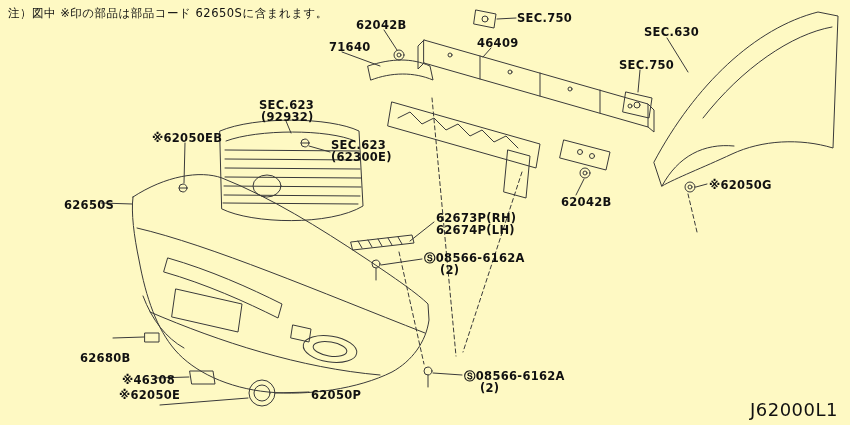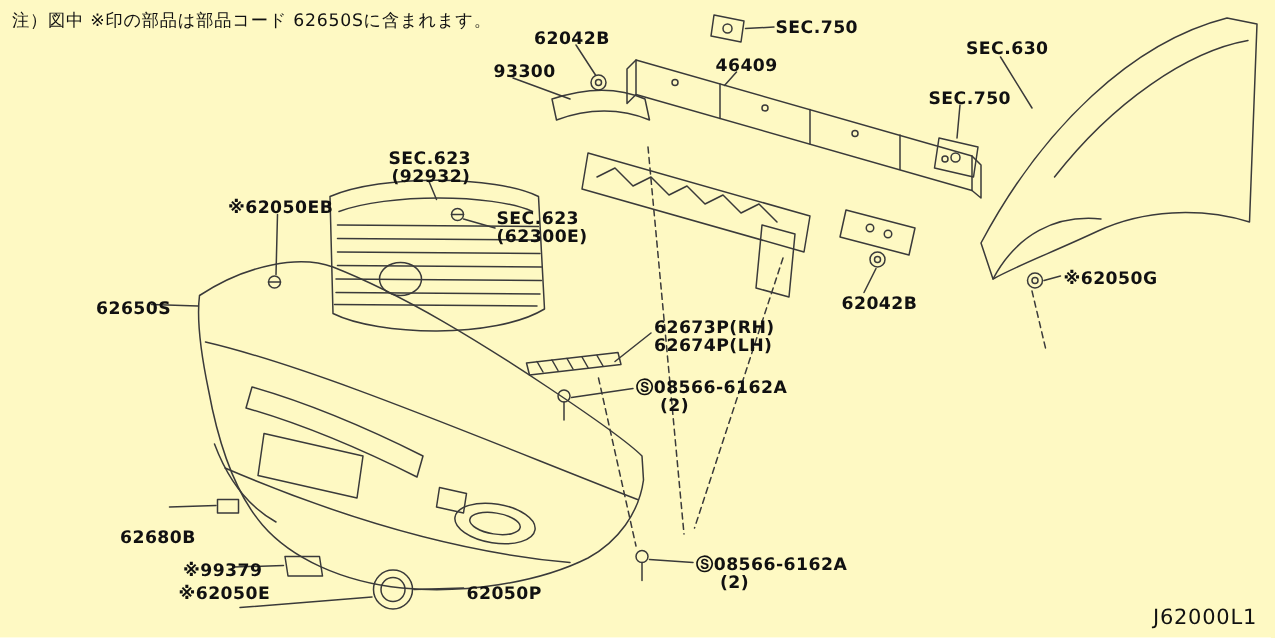--- a/index.html
+++ b/index.html
@@ -11,21 +11,21 @@
   .lbl{
     position:absolute;font-size:11.5px;line-height:12px;white-space:nowrap;
     letter-spacing:0.3px;color:#111;font-weight:bold;
   }
   .note{
     position:absolute;left:8px;top:5px;font-size:11.5px;line-height:17px;
     letter-spacing:0.5px;color:#111;
   }
   .note .indent{padding-left:18px;}
   .code{
-    position:absolute;right:12px;bottom:5px;font-size:14px;letter-spacing:0.5px;color:#111;
+    position:absolute;right:12px;bottom:5px;font-size:18px;letter-spacing:0.5px;color:#111;
   }
 </style>
 </head>
 <body>
 
 <div class="canvas">
 
   <svg class="art" width="850" height="425" viewBox="0 0 850 425">
     <g fill="none" stroke="#3a3a3a" stroke-width="1" stroke-linecap="round" stroke-linejoin="round">
 
@@ -153,36 +153,36 @@
   </svg>
 
   <div class="note">
     <div>注）図中 ※印の部品は部品コード  62650Sに含まれます。</div>
   </div>
 
   <div class="lbl" style="left:356px;top:19px">62042B</div>
   <div class="lbl" style="left:517px;top:12px">SEC.750</div>
   <div class="lbl" style="left:477px;top:37px">46409</div>
   <div class="lbl" style="left:644px;top:26px">SEC.630</div>
-  <div class="lbl" style="left:329px;top:41px">93300</div>
+  <div class="lbl" style="left:329px;top:41px">71640</div>
   <div class="lbl" style="left:619px;top:59px">SEC.750</div>
   <div class="lbl" style="left:259px;top:99px">SEC.623</div>
   <div class="lbl" style="left:261px;top:111px">(92932)</div>
   <div class="lbl" style="left:152px;top:132px">※62050EB</div>
   <div class="lbl" style="left:331px;top:139px">SEC.623</div>
   <div class="lbl" style="left:331px;top:151px">(62300E)</div>
   <div class="lbl" style="left:64px;top:199px">62650S</div>
   <div class="lbl" style="left:709px;top:179px">※62050G</div>
   <div class="lbl" style="left:561px;top:196px">62042B</div>
   <div class="lbl" style="left:436px;top:212px">62673P(RH)</div>
   <div class="lbl" style="left:436px;top:224px">62674P(LH)</div>
   <div class="lbl" style="left:424px;top:252px">Ⓢ08566-6162A</div>
   <div class="lbl" style="left:440px;top:264px">(2)</div>
   <div class="lbl" style="left:80px;top:352px">62680B</div>
-  <div class="lbl" style="left:122px;top:374px">※99379</div>
+  <div class="lbl" style="left:122px;top:374px">※46308</div>
   <div class="lbl" style="left:119px;top:389px">※62050E</div>
   <div class="lbl" style="left:311px;top:389px">62050P</div>
   <div class="lbl" style="left:464px;top:370px">Ⓢ08566-6162A</div>
   <div class="lbl" style="left:480px;top:382px">(2)</div>
 
   <div class="code">J62000L1</div>
 
 </div>
 
 </body></html>

